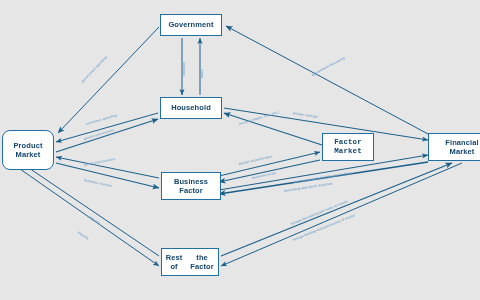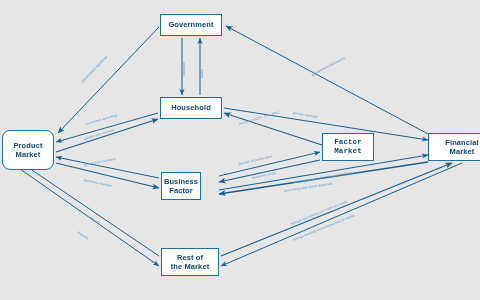--- a/index.html
+++ b/index.html
@@ -111,28 +111,28 @@
 <div class="node" style="left:322px;top:133px;width:52px;height:28px;flex-direction:column;font-family:Liberation Mono, monospace;">
   <span>Factor</span>
   <span>Market</span>
 </div>
 
 <div class="node" style="left:428px;top:133px;width:68px;height:28px;flex-direction:column;">
   <span>Financial</span>
   <span>Market</span>
 </div>
 
-<div class="node" style="left:161px;top:172px;width:40px;height:28px;flex-direction:column;">
+<div class="node" style="left:161px;top:172px;width:60px;height:28px;flex-direction:column;">
   <span>Business</span>
   <span>Factor</span>
 </div>
 
-<div class="node" style="left:161px;top:248px;width:58px;height:28px;flex-direction:column;">
+<div class="node" style="left:161px;top:248px;width:58px;height:28px;flex-direction:row;">
   <span>Rest of</span>
-  <span>the Market</span>
+  <span>the Factor</span>
 </div>
 
 <div class="edge-label" style="left:82px;top:80px;transform:rotate(-46deg);">government spending</div>
 
 <div class="edge-label" style="left:312px;top:73px;transform:rotate(-28deg);">government borrowing</div>
 
 <div class="edge-label vert" style="left:184px;top:60px;transform:rotate(90deg);">services</div>
 
 <div class="edge-label vert" style="left:202px;top:76px;transform:rotate(-90deg);">taxes</div>
 

